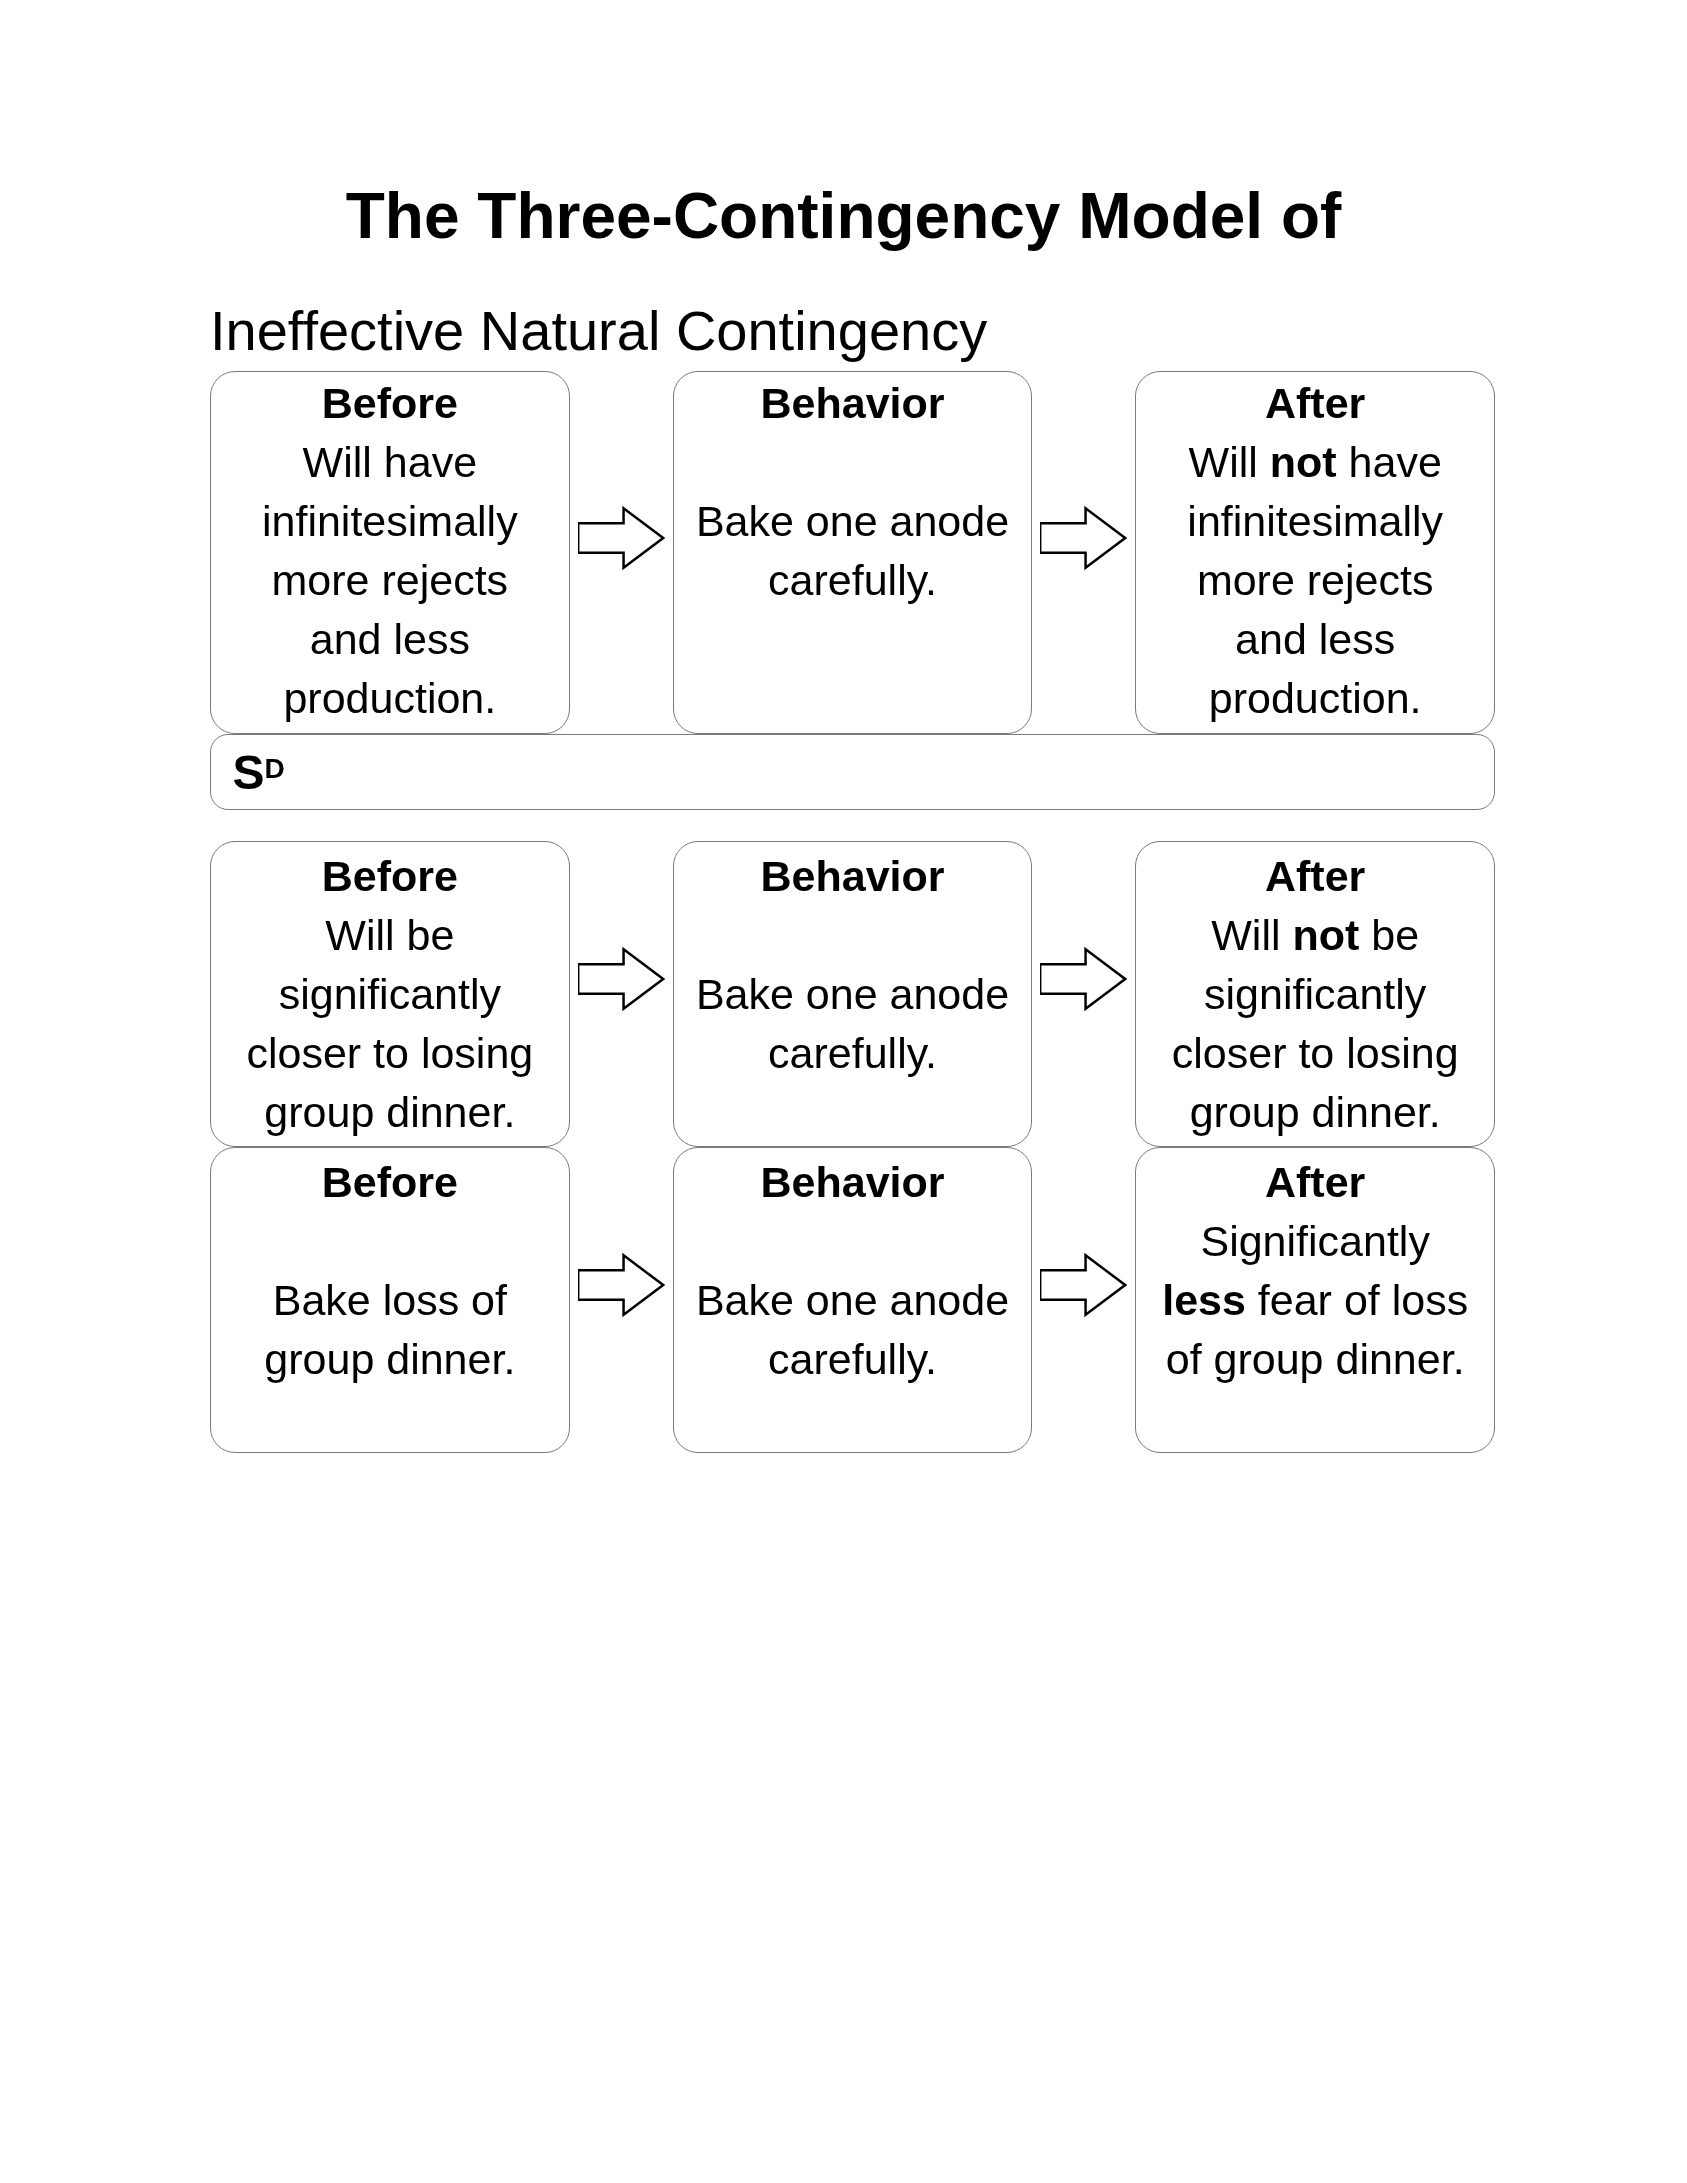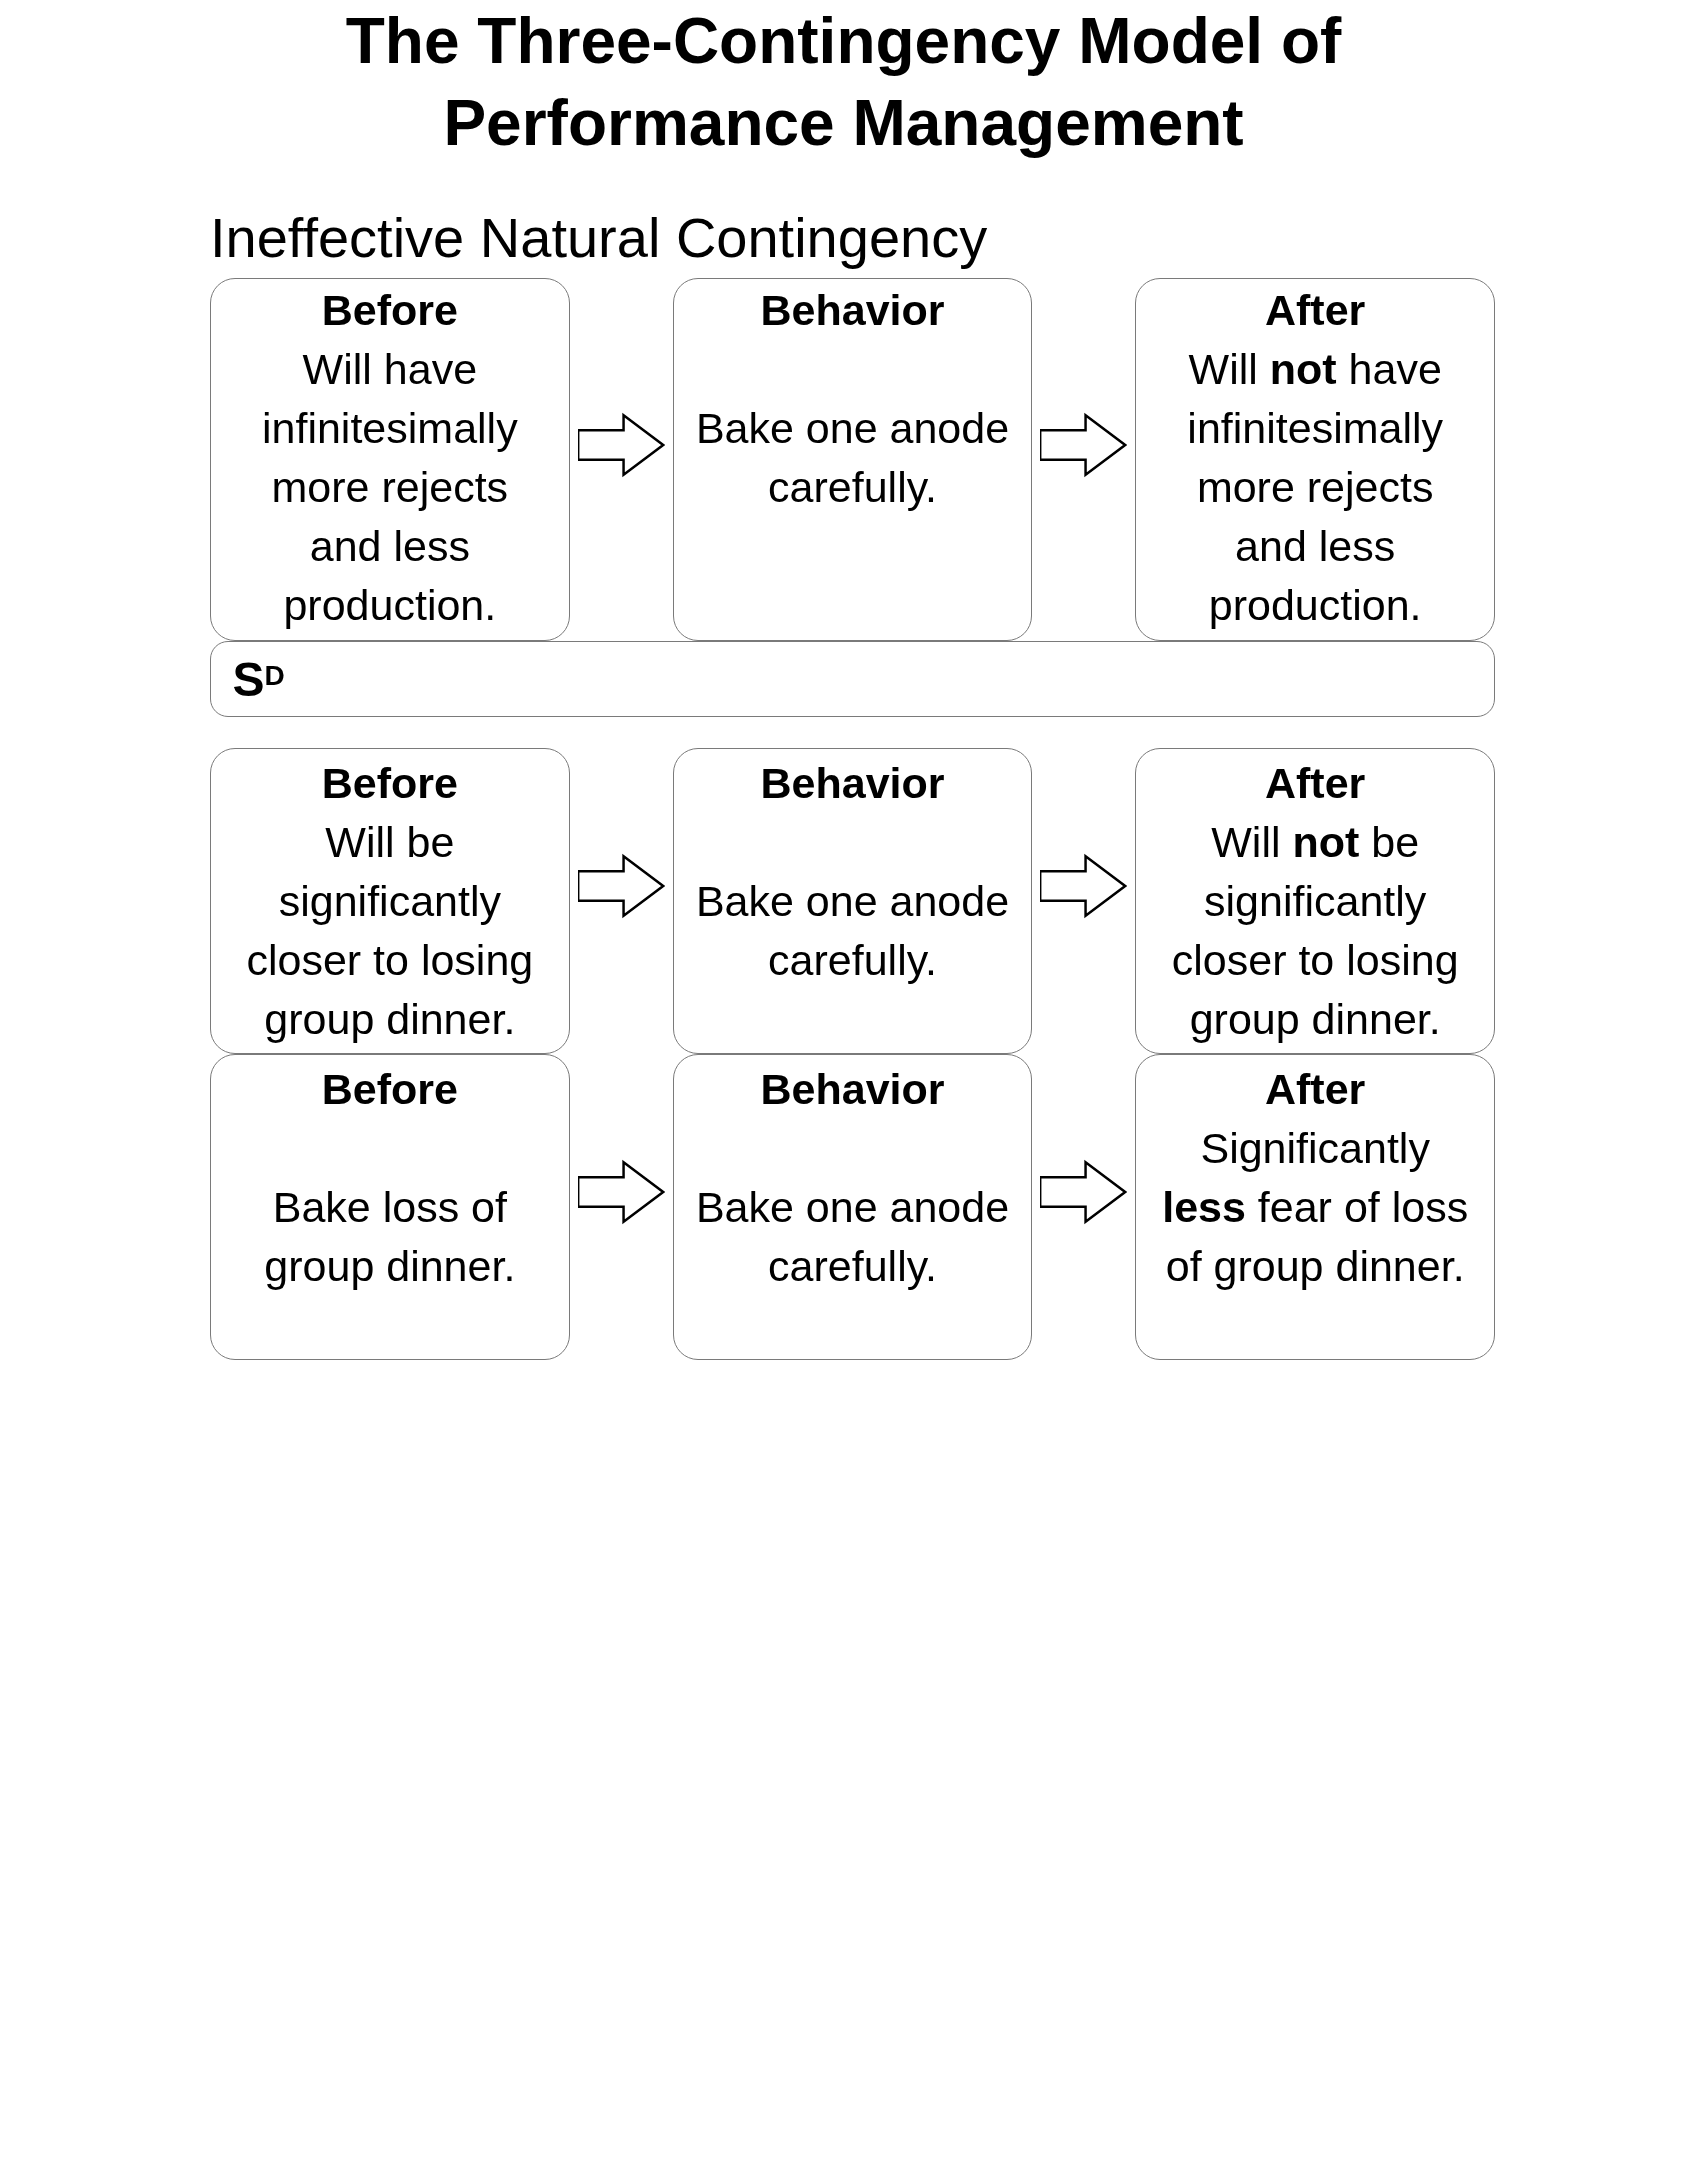--- a/index.html
+++ b/index.html
@@ -3,21 +3,21 @@
 <meta charset="utf-8">
 <style>
   html, body { margin: 0; padding: 0; }
   body {
     width: 1687px;
     height: 2183px;
     background: #ffffff;
     color: #000000;
     font-family: "Liberation Sans", sans-serif;
   }
-  .page { }
+  .page { padding-top: 175px; }
 
   .title {
     font-size: 64px;
     line-height: 82px;
     font-weight: bold;
     text-align: center;
     margin: 0;
   }
 
   .content { margin-left: 210px; width: 1285px; }
@@ -75,21 +75,21 @@
   }
   .sd-s   { font-weight: bold; font-size: 48px; }
   .sd-sup { font-weight: bold; font-size: 28px; position: relative; top: -3.3px; }
   .sd-rest { font-size: 43px; white-space: pre; }
 </style>
 </head>
 <body>
 
 <div class="page">
 
-  <h1 class="title"><span>The Three-Contingency Model of</span><br><span>Performance Management</span></h1>
+  <h1 class="title"><span>The Three-Contingency Model of</span><br></h1>
 
   <div class="content">
 
     <h2 class="section-heading s1">Ineffective Natural Contingency</h2>
 
     <div class="row row-tall">
       <div class="box">
         <div class="box-header">Before</div>
         <div class="box-body">Will have
 infinitesimally

